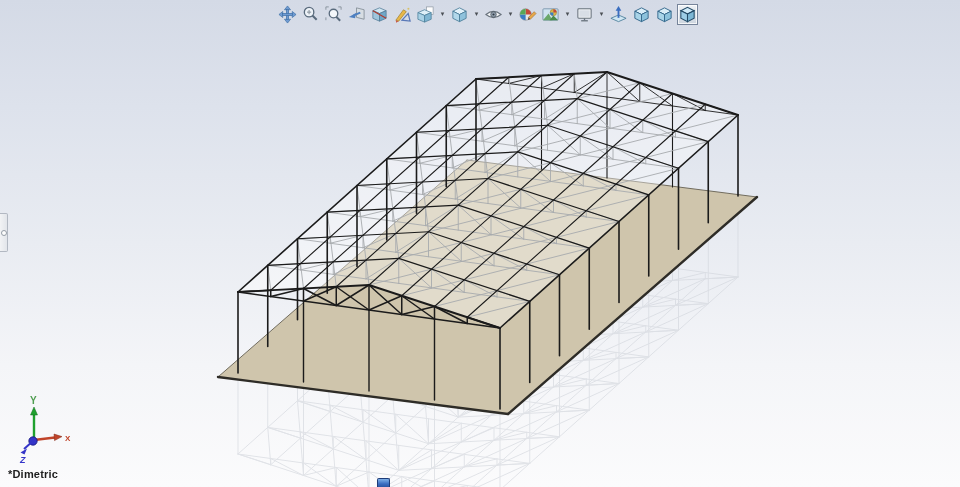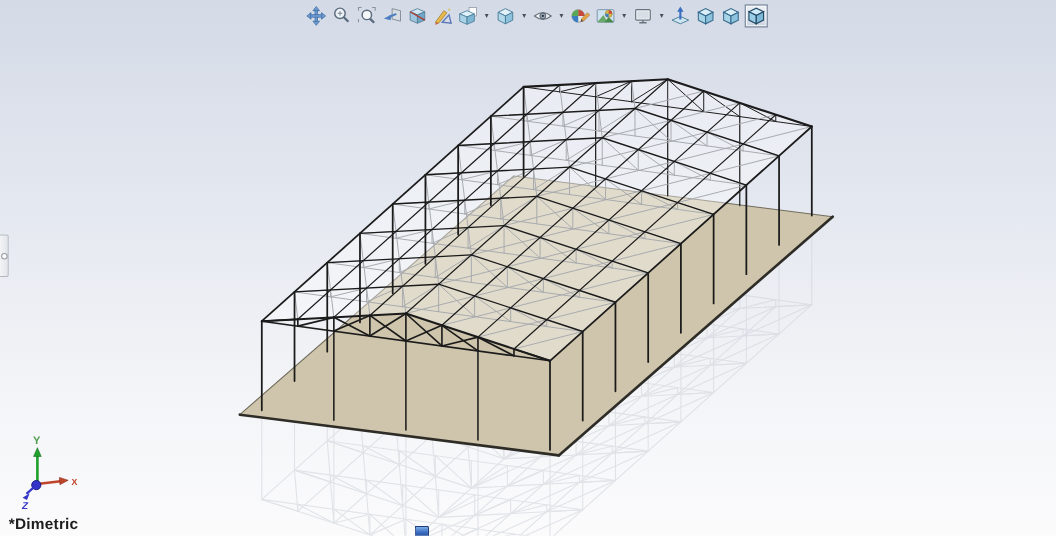--- a/index.html
+++ b/index.html
@@ -39,21 +39,21 @@
   .panel-tab .dot{
     position:absolute;left:1px;top:16px;width:4px;height:4px;border-radius:50%;
     border:1px solid #959ca6;background:#fdfdfd;
   }
   
   .triad{position:absolute;left:8px;top:394px;z-index:8;}
   .triad text{font-family:"Liberation Sans",sans-serif;font-weight:bold;}
   
   .view-label{
     position:absolute;left:8px;top:468px;z-index:8;
-    font-size:14px;font-weight:bold;color:#1d1d1d;letter-spacing:.2px;text-align:right;
+    font-size:11px;font-weight:bold;color:#1d1d1d;letter-spacing:.2px;text-align:right;
   }
   
   .peek-icon{
     position:absolute;left:377px;top:478px;width:11px;height:9px;z-index:8;
     background:linear-gradient(180deg,#7fb0e8 0%,#3a6cc0 55%,#274f9a 100%);
     border:1px solid #1d3c78;border-bottom:none;border-radius:2px 2px 0 0;
   }
 </style>
 </head>
 <body>

